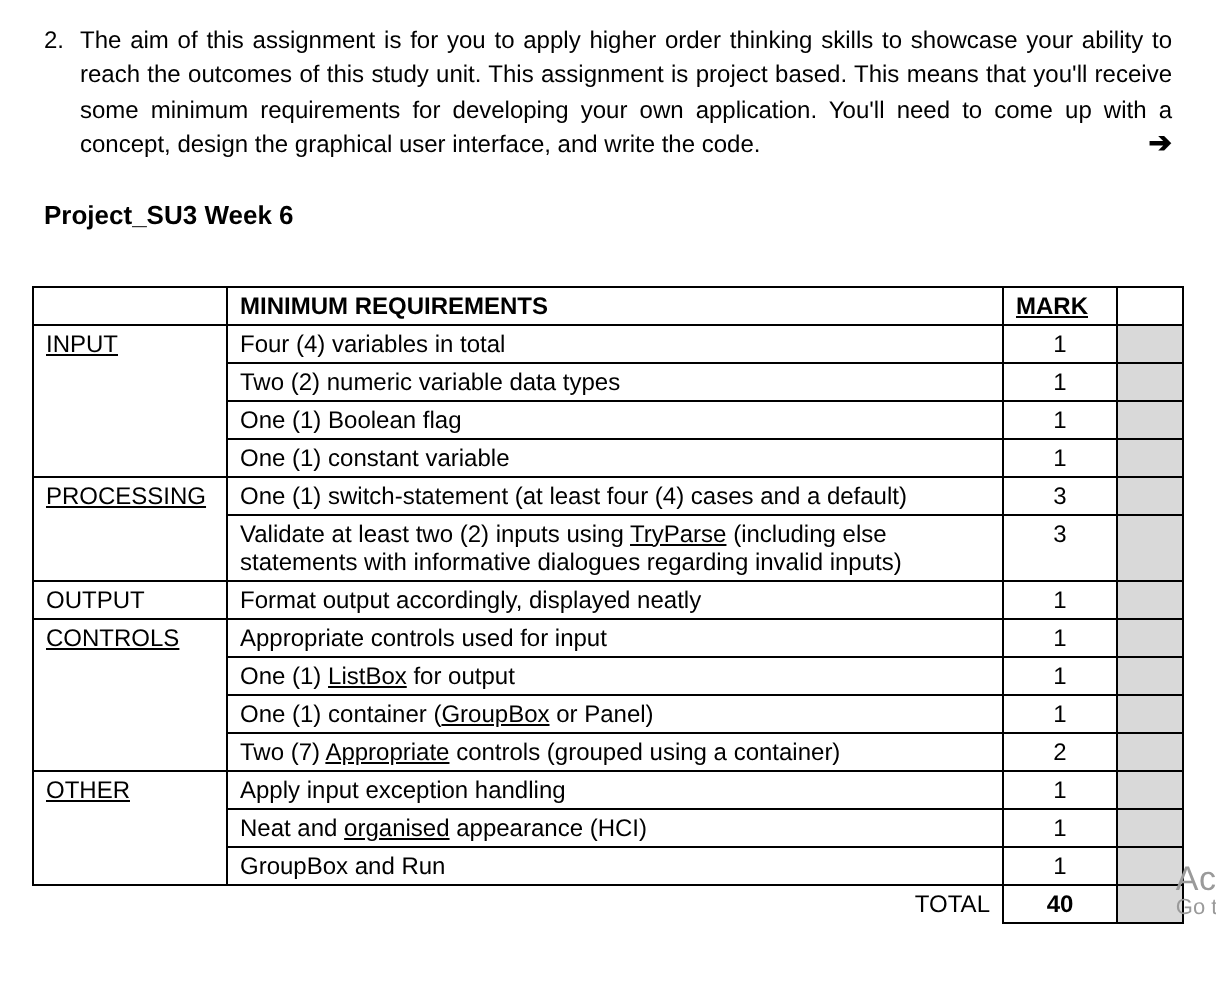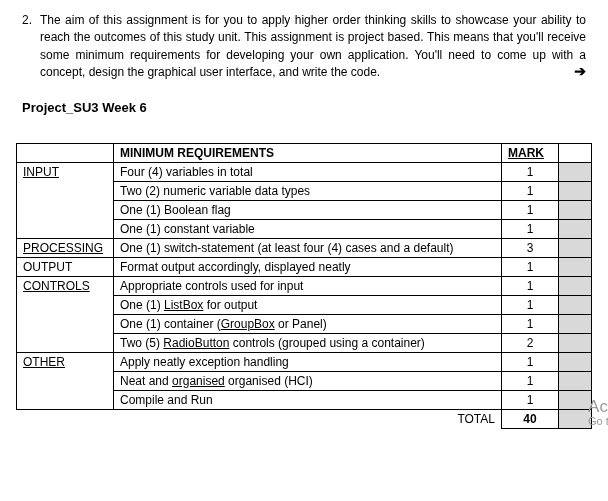--- a/index.html
+++ b/index.html
@@ -158,20 +158,28 @@
       <td class="mark">1</td>
       <td class="check"></td>
     </tr>
 
     <tr>
       <td class="cat cat-top">PROCESSING</td>
       <td>One (1) switch-statement (at least four (4) cases and a default)</td>
       <td class="mark">3</td>
       <td class="check"></td>
     </tr>
+    <tr>
+      <td class="cat cat-bot"></td>
+      <td>
+        <span>Validate at least two (2) inputs using </span><span class="u">TryParse</span><span> (including else statements with informative dialogues regarding invalid inputs)</span>
+      </td>
+      <td class="mark">3</td>
+      <td class="check"></td>
+    </tr>
 
     <tr>
       <td class="cat">OUTPUT</td>
       <td>Format output accordingly, displayed neatly</td>
       <td class="mark">1</td>
       <td class="check"></td>
     </tr>
 
     <tr>
       <td class="cat cat-top">CONTROLS</td>
@@ -191,43 +199,43 @@
       <td class="cat cat-mid"></td>
       <td>
         <span>One (1) container (</span><span class="u">GroupBox</span><span> or Panel)</span>
       </td>
       <td class="mark">1</td>
       <td class="check"></td>
     </tr>
     <tr>
       <td class="cat cat-mid"></td>
       <td>
-        <span>Two (5) </span><span class="u">RadioButton</span><span> controls (grouped using a container)</span>
+        <span>Two (7) </span><span class="u">Appropriate</span><span> controls (grouped using a container)</span>
       </td>
       <td class="mark">2</td>
       <td class="check"></td>
     </tr>
 
     <tr>
       <td class="cat cat-top">OTHER</td>
-      <td>Apply neatly exception handling</td>
-      <td class="mark">1</td>
-      <td class="check"></td>
-    </tr>
-    <tr>
-      <td class="cat cat-mid"></td>
-      <td>
-        <span>Neat and </span><span class="u">organised</span><span> organised (HCI)</span>
+      <td>Apply input exception handling</td>
+      <td class="mark">1</td>
+      <td class="check"></td>
+    </tr>
+    <tr>
+      <td class="cat cat-mid"></td>
+      <td>
+        <span>Neat and </span><span class="u">organised</span><span> appearance (HCI)</span>
       </td>
       <td class="mark">1</td>
       <td class="check"></td>
     </tr>
     <tr>
       <td class="cat cat-bot"></td>
-      <td>Compile and Run</td>
+      <td>GroupBox and Run</td>
       <td class="mark">1</td>
       <td class="check"></td>
     </tr>
 
     <tr>
       <td class="total-label" colspan="2">TOTAL</td>
       <td class="mark" style="font-weight:bold">40</td>
       <td class="check"></td>
     </tr>
   </tbody>

